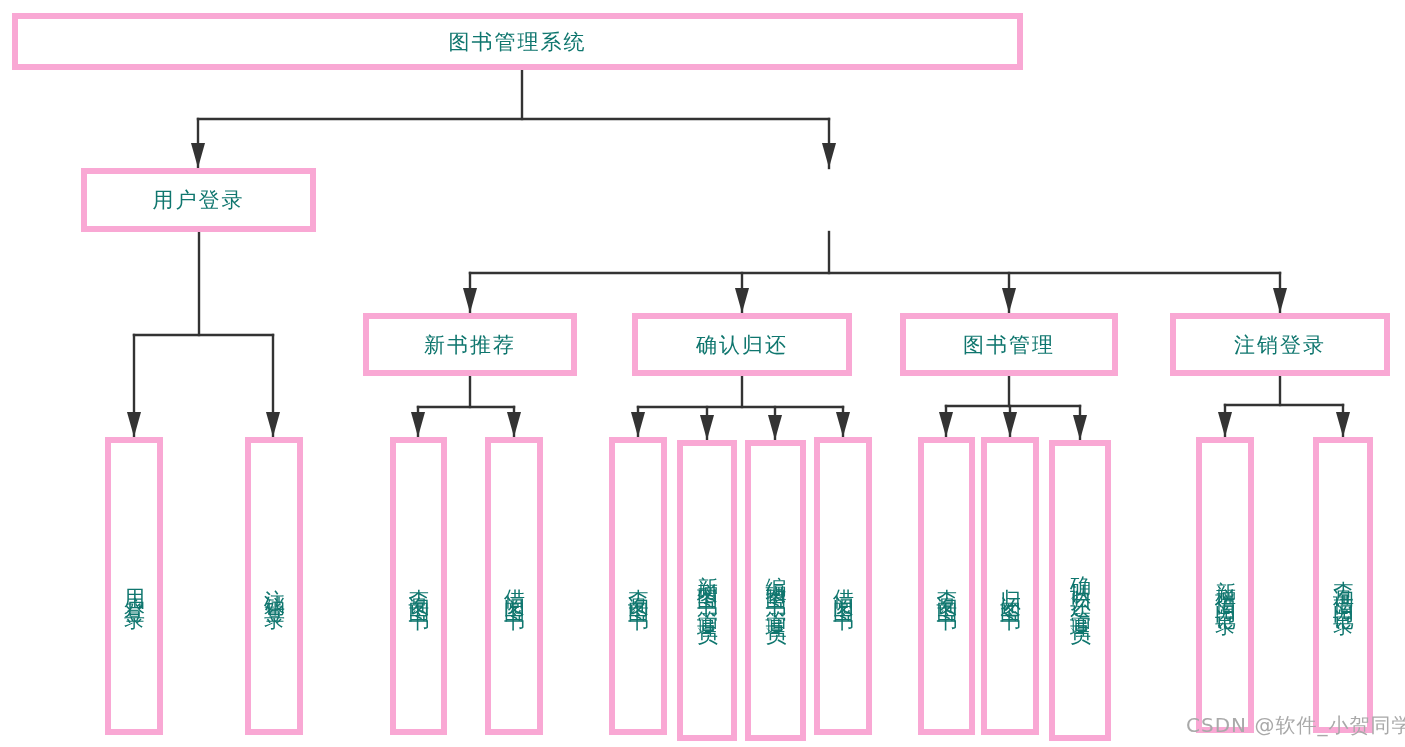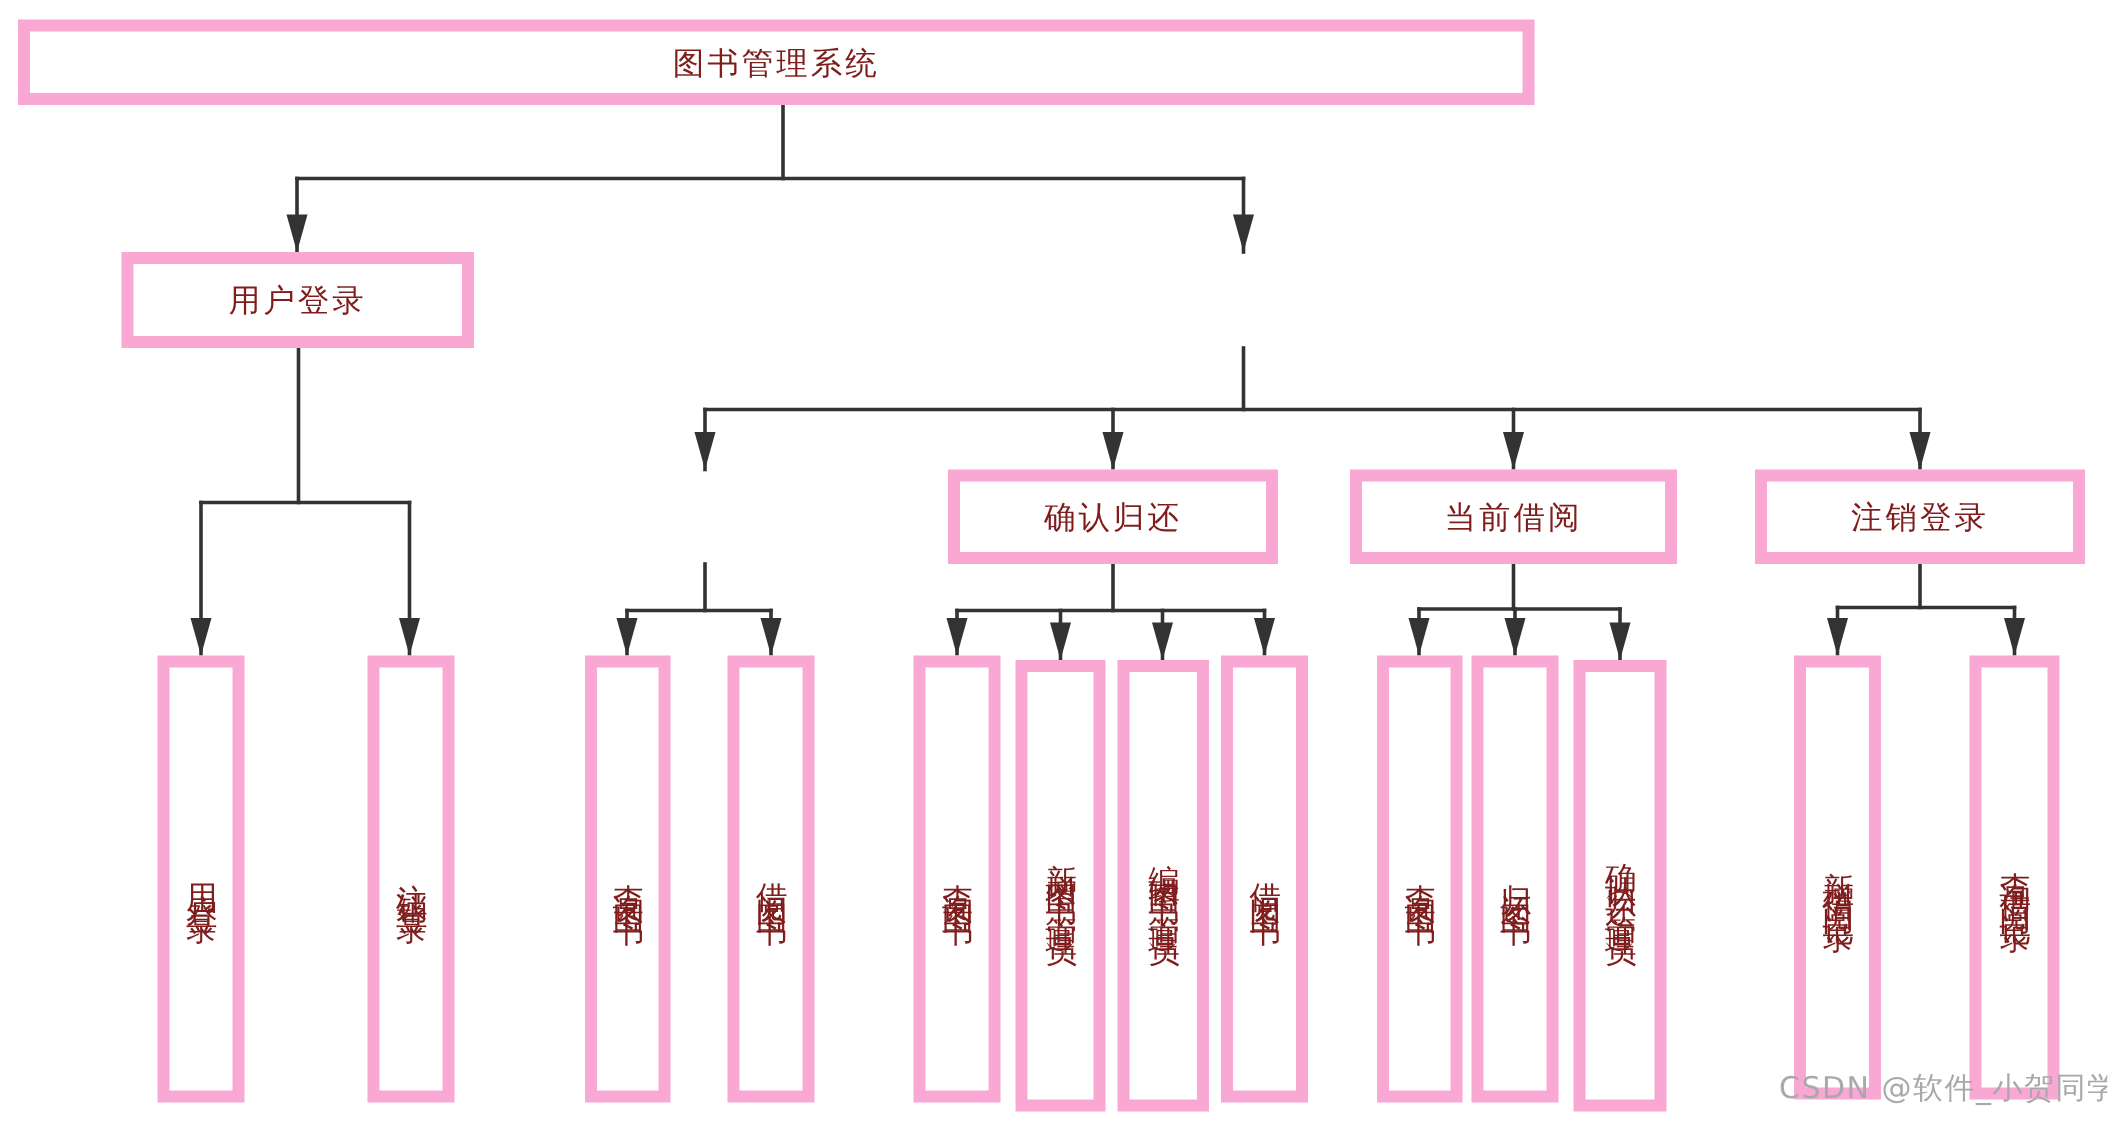--- a/index.html
+++ b/index.html
@@ -13,23 +13,23 @@
   }
   svg.wires {
     position: absolute;
     left: 0; top: 0;
     width: 1405px; height: 747px;
     z-index: 1;
   }
   .node {
     position: absolute;
     box-sizing: border-box;
-    border: 8px solid #f9a8d4;
+    border: 6px solid #f9a8d4;
     background: #ffffff;
-    color: #7f1d1d;
+    color: #0f766e;
     display: flex;
     align-items: center;
     justify-content: center;
     z-index: 2;
     text-align: center;
   }
   .h {
     font-size: 21px;
     letter-spacing: 2px;
     white-space: nowrap;
@@ -119,22 +119,23 @@
         <path d="M1225,405 V437" marker-end="url(#ah)"></path>
         <path d="M1343,405 V437" marker-end="url(#ah)"></path>
       </g>
     </g>
   </svg>
 
   <div class="node h" style="left:12px; top:13px; width:1011px; height:57px;">图书管理系统</div>
 
   <div class="node h" style="left:81px; top:168px; width:235px; height:64px;">用户登录</div>
 
+  <div class="node h" style="left:363px; top:313px; width:214px; height:63px;">新书推荐</div>
   <div class="node h" style="left:632px; top:313px; width:220px; height:63px;">确认归还</div>
-  <div class="node h" style="left:900px; top:313px; width:218px; height:63px;">当前借阅</div>
+  <div class="node h" style="left:900px; top:313px; width:218px; height:63px;">图书管理</div>
   <div class="node h" style="left:1170px; top:313px; width:220px; height:63px;">注销登录</div>
 
   <div class="node v" style="left:105px; top:437px; width:58px; height:298px;">用户登录</div>
   <div class="node v" style="left:245px; top:437px; width:58px; height:298px;">注销登录</div>
 
   <div class="node v" style="left:390px; top:437px; width:57px; height:298px;">查询图书</div>
   <div class="node v" style="left:485px; top:437px; width:58px; height:298px;">借阅图书</div>
 
   <div class="node v" style="left:609px; top:437px; width:58px; height:298px;">查询图书</div>
   <div class="node v" style="left:677px; top:440px; width:60px; height:301px;">新增图书（管理员）</div>

